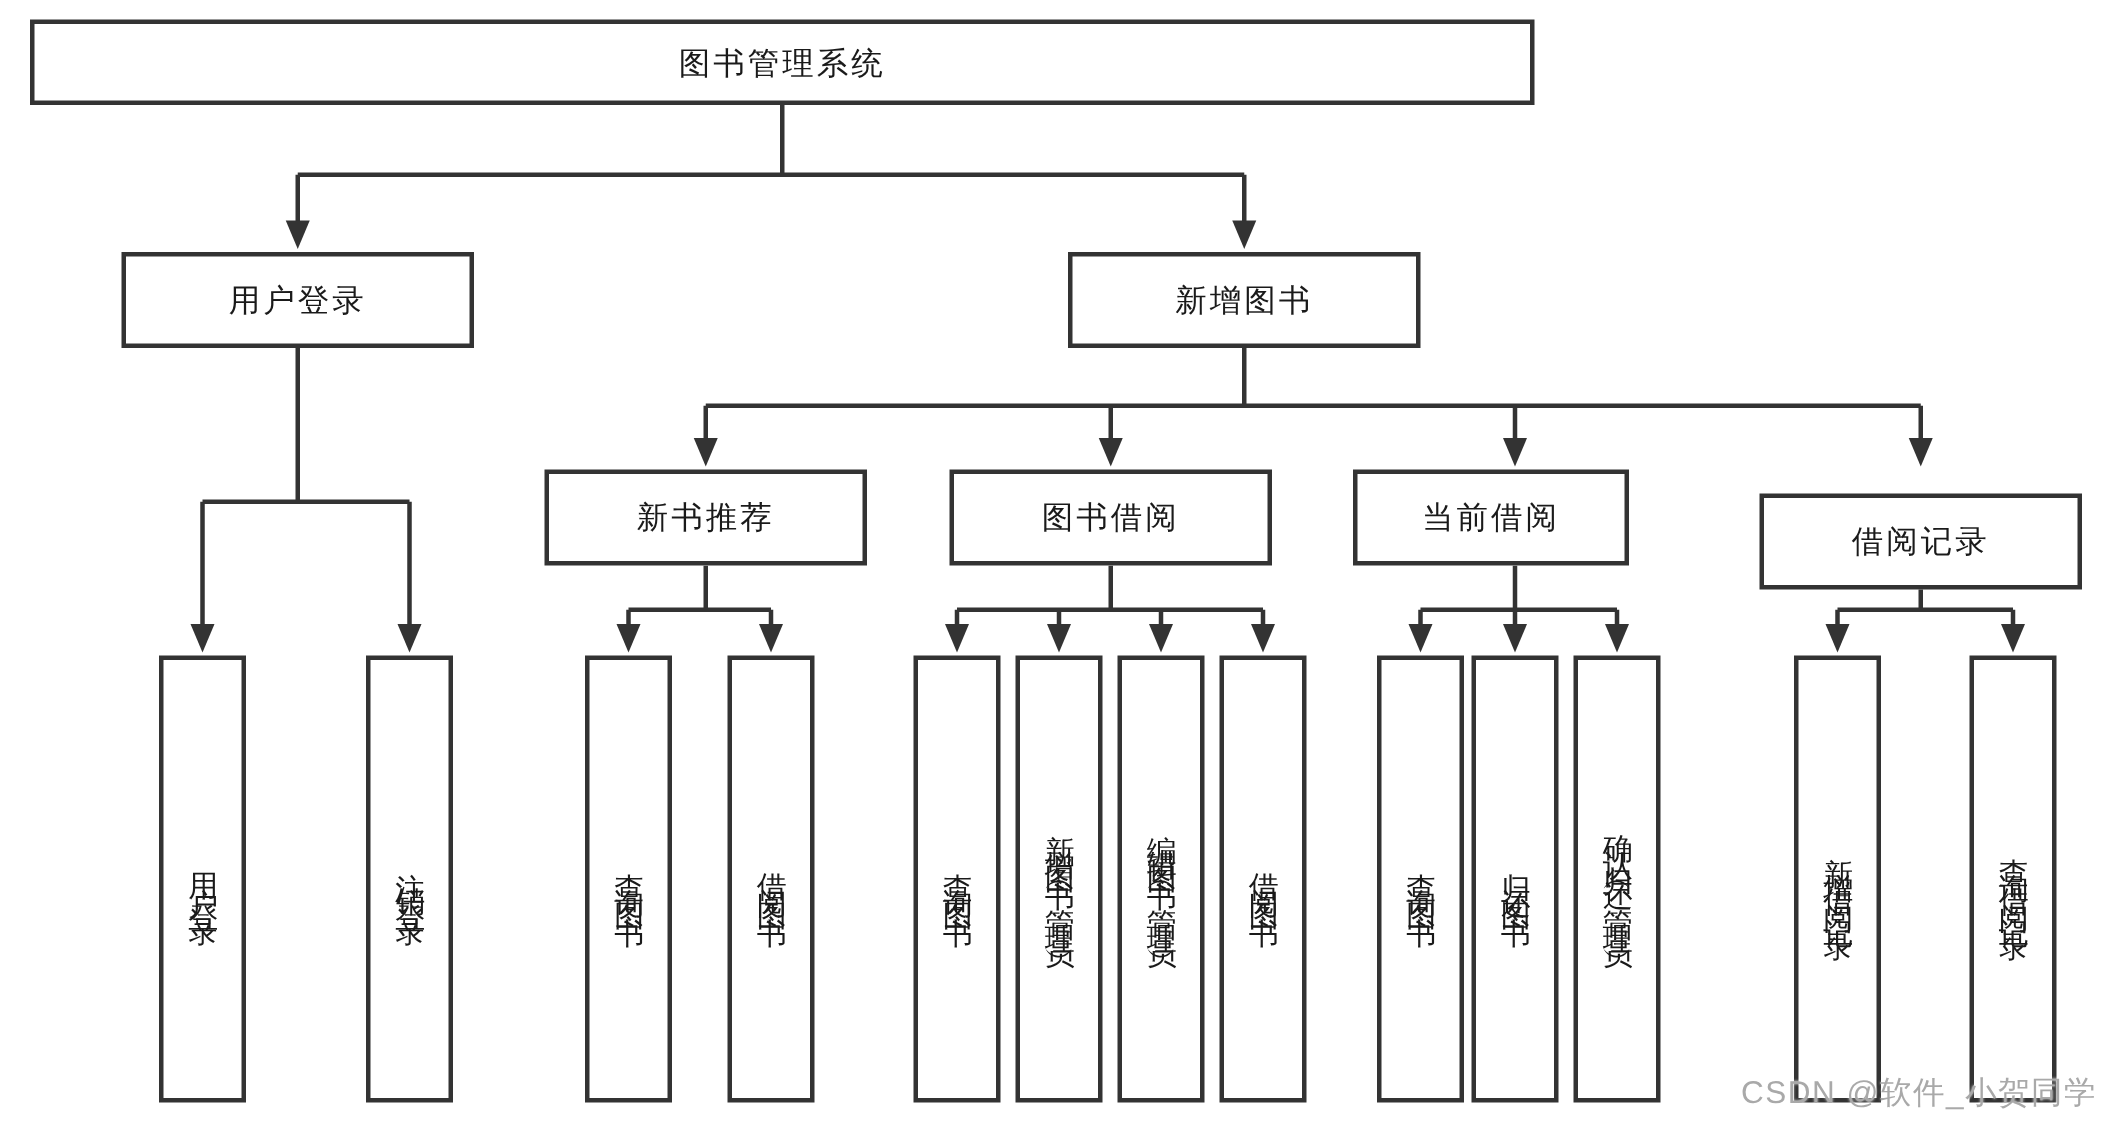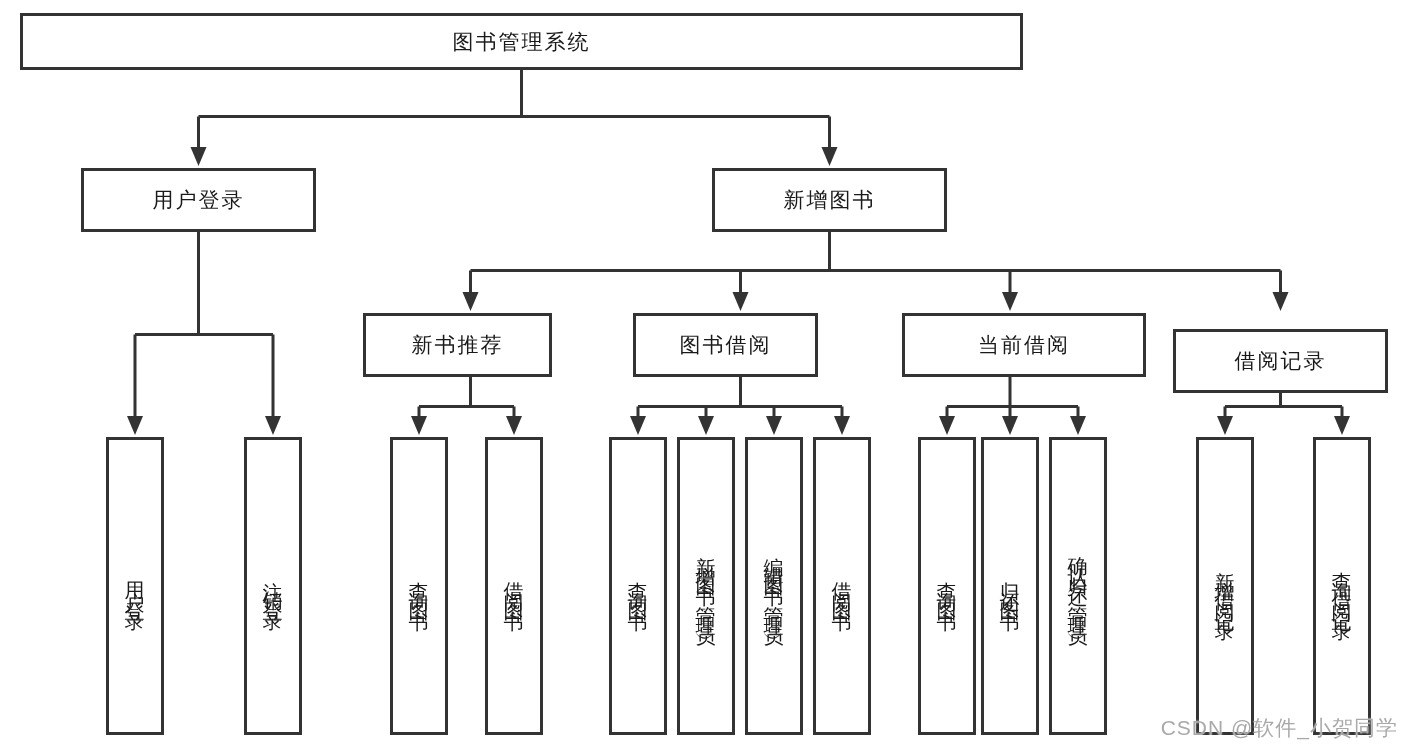--- a/index.html
+++ b/index.html
@@ -44,23 +44,23 @@
     line-height: 1;
   }
   .node span { display: inline-block; }
 
   
   .n-root   { left: 20px;   top: 13px;  width: 1003px; height: 57px; }
   
   .n-login  { left: 81px;   top: 168px; width: 235px;  height: 64px; }
   .n-mgmt   { left: 712px;  top: 168px; width: 235px;  height: 64px; }
   
-  .n-rec    { left: 363px;  top: 313px; width: 189px;  height: 64px; }
-  .n-borrow { left: 633px;  top: 313px; width: 185px;  height: 64px; }
-  .n-cur    { left: 902px;  top: 313px; width: 244px;  height: 64px; }
+  .n-rec    { left: 363px;  top: 313px; width: 215px;  height: 64px; }
+  .n-borrow { left: 633px;  top: 313px; width: 215px;  height: 64px; }
+  .n-cur    { left: 902px;  top: 313px; width: 184px;  height: 64px; }
   .n-hist   { left: 1173px; top: 329px; width: 215px;  height: 64px; }
   
   .leaf { top: 437px; width: 58px; height: 298px; }
   .l-1  { left: 106px; }
   .l-2  { left: 244px; }
   .l-3  { left: 390px; }
   .l-4  { left: 485px; }
   .l-5  { left: 609px; }
   .l-6  { left: 677px; }
   .l-7  { left: 745px; }

